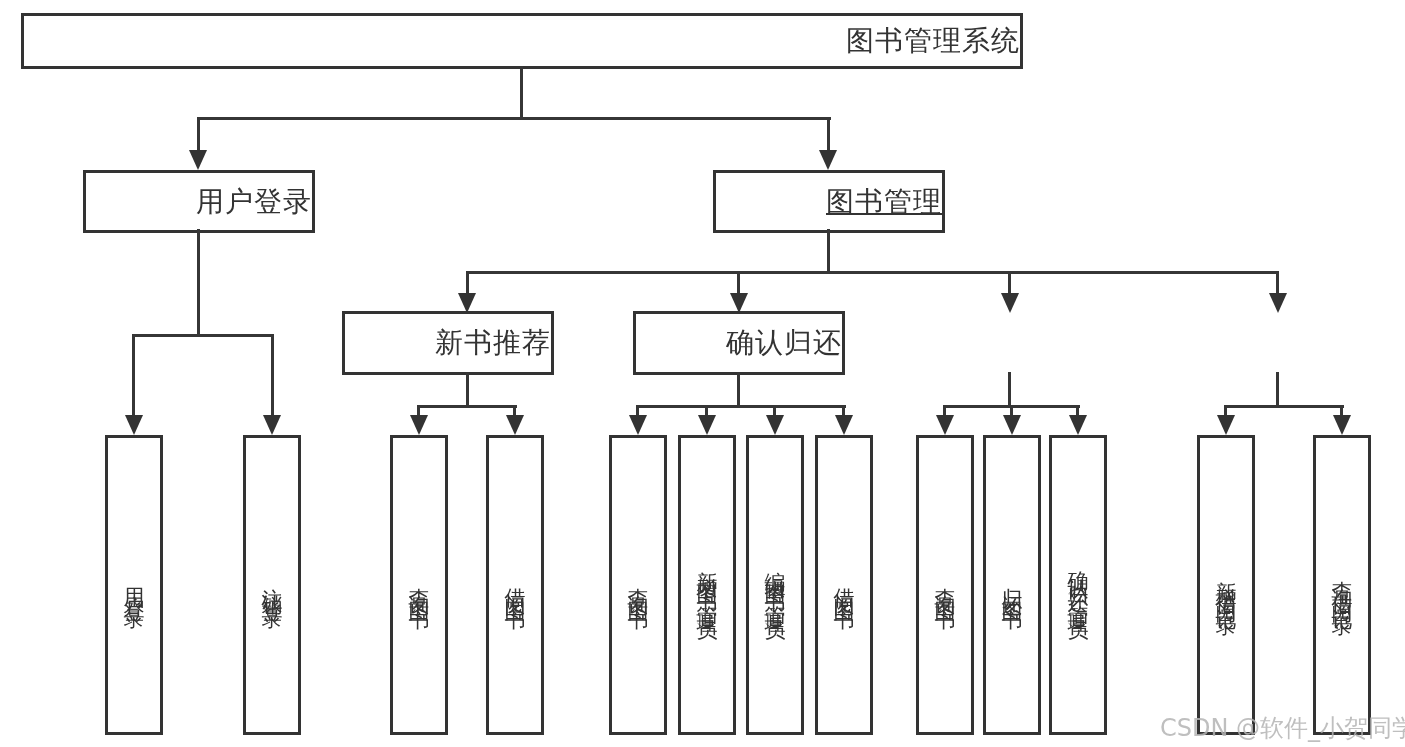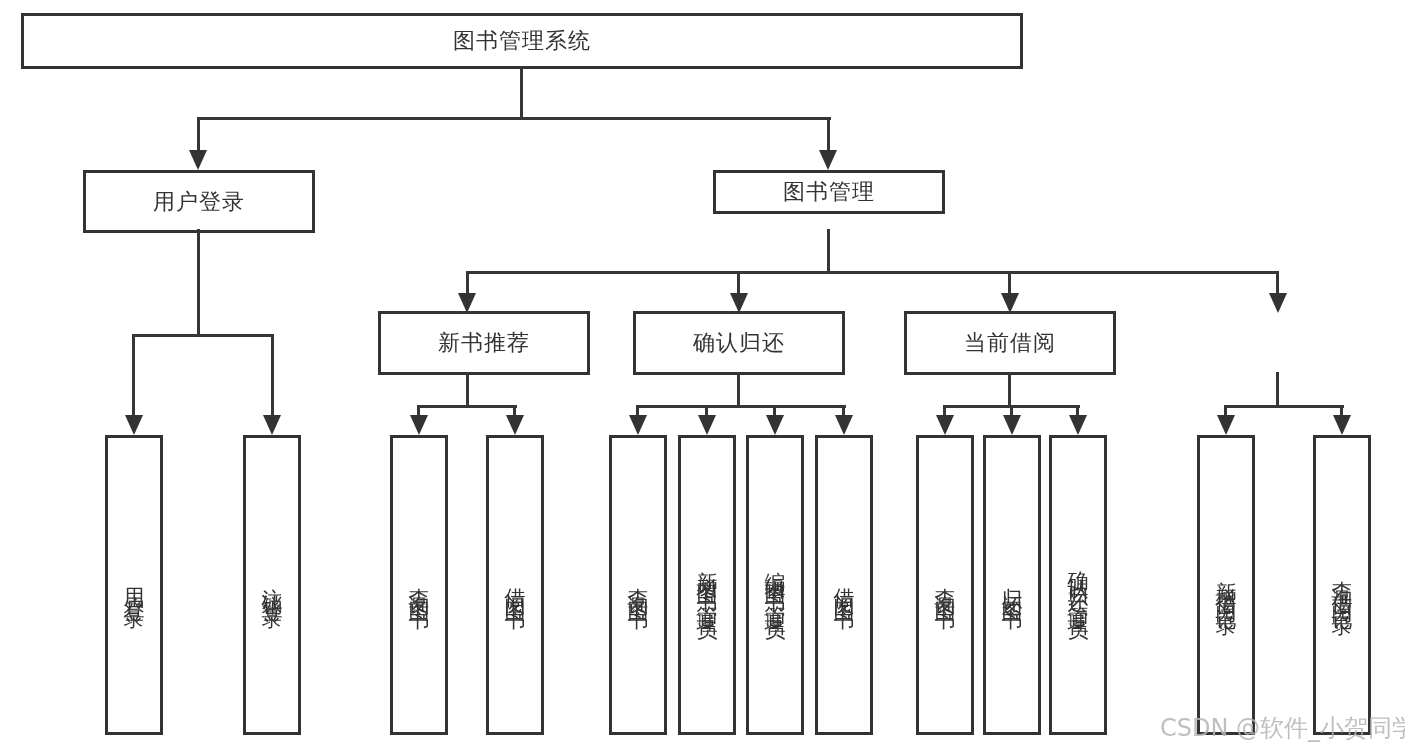--- a/index.html
+++ b/index.html
@@ -16,22 +16,22 @@
     overflow: hidden;
   }
   
   .box {
     position: absolute;
     box-sizing: border-box;
     border: 3px solid #333333;
     background: #ffffff;
     display: flex;
     align-items: center;
-    justify-content: center;
-    font-size: 22px;
+    justify-content: flex-end;
+    font-size: 28px;
     color: #333333;
     letter-spacing: 1px;
   }
   
   .leaf {
     position: absolute;
     box-sizing: border-box;
     width: 58px;
     height: 300px;
     top: 435px;
@@ -82,21 +82,21 @@
   <div class="v" style="left:520px; top:66px; height:53px;"></div>
   <div class="h" style="left:197px; top:117px; width:634px;"></div>
   <div class="v" style="left:197px; top:117px; height:35px;"></div>
   <div class="a" style="left:189px; top:150px;"></div>
   <div class="v" style="left:827px; top:117px; height:35px;"></div>
   <div class="a" style="left:819px; top:150px;"></div>
 
   <div class="box" style="left:83px; top:170px; width:232px; height:63px;">
     <span>用户登录</span>
   </div>
-  <div class="box" style="left:713px; top:170px; width:232px; height:44px;">
+  <div class="box" style="left:713px; top:170px; width:232px; height:63px;text-decoration:underline;">
     <span>图书管理</span>
   </div>
 
   <div class="v" style="left:197px; top:229px; height:107px;"></div>
   <div class="h" style="left:132px; top:334px; width:142px;"></div>
   <div class="v" style="left:132px; top:334px; height:83px;"></div>
   <div class="a" style="left:125px; top:415px;"></div>
   <div class="v" style="left:271px; top:334px; height:83px;"></div>
   <div class="a" style="left:263px; top:415px;"></div>
 
@@ -104,28 +104,25 @@
   <div class="h" style="left:466px; top:271px; width:813px;"></div>
   <div class="v" style="left:466px; top:271px; height:24px;"></div>
   <div class="a" style="left:458px; top:293px;"></div>
   <div class="v" style="left:737px; top:271px; height:24px;"></div>
   <div class="a" style="left:730px; top:293px;"></div>
   <div class="v" style="left:1008px; top:271px; height:24px;"></div>
   <div class="a" style="left:1001px; top:293px;"></div>
   <div class="v" style="left:1276px; top:271px; height:24px;"></div>
   <div class="a" style="left:1269px; top:293px;"></div>
 
-  <div class="box" style="left:378px; top:311px; width:212px; height:64px;">
+  <div class="box" style="left:342px; top:311px; width:212px; height:64px;">
     <span>新书推荐</span>
   </div>
   <div class="box" style="left:633px; top:311px; width:212px; height:64px;">
     <span>确认归还</span>
-  </div>
-  <div class="box" style="left:904px; top:311px; width:212px; height:64px;">
-    <span>当前借阅</span>
   </div>
 
   <div class="v" style="left:466px; top:372px; height:35px;"></div>
   <div class="h" style="left:417px; top:405px; width:100px;"></div>
   <div class="v" style="left:417px; top:405px; height:13px;"></div>
   <div class="a" style="left:410px; top:415px;"></div>
   <div class="v" style="left:513px; top:405px; height:13px;"></div>
   <div class="a" style="left:506px; top:415px;"></div>
 
   <div class="v" style="left:737px; top:372px; height:35px;"></div>

